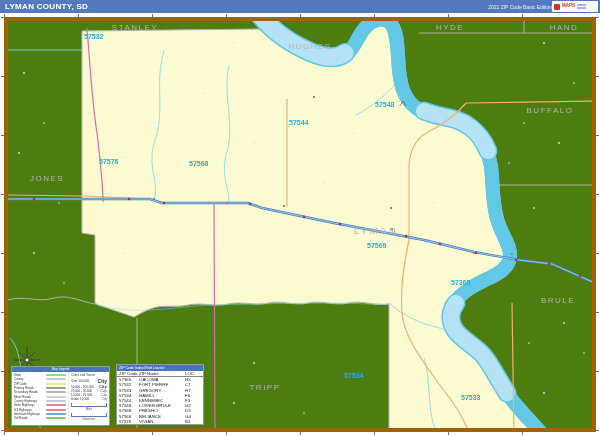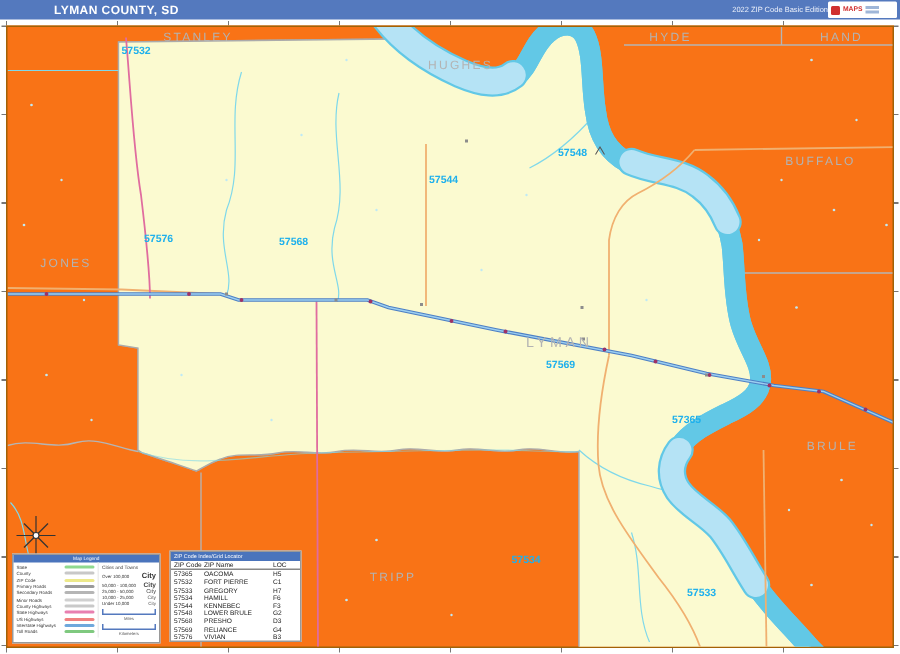--- a/index.html
+++ b/index.html
@@ -1,29 +1,29 @@
 <!DOCTYPE html>
 <html><head>
 <meta charset="utf-8">
 <style>
   html,body{margin:0;padding:0;}
   body{width:600px;height:436px;background:#fff;font-family:"Liberation Sans",sans-serif;position:relative;overflow:hidden;}
 
   
   #titlebar{position:absolute;top:0;left:0;width:600px;height:13px;background:#5479BE;}
-  #titlebar .t{position:absolute;left:5px;top:2px;font-size:8px;font-weight:bold;color:#fff;letter-spacing:.3px;margin-left:31px;}
+  #titlebar .t{position:absolute;left:5px;top:2px;font-size:8px;font-weight:bold;color:#fff;letter-spacing:.3px;}
   #titlebar .e{position:absolute;right:48px;top:4px;font-size:5px;color:#eef2fb;}
   #logo{position:absolute;right:2px;top:1px;width:42px;height:11px;background:#fff;border-radius:1px;display:flex;align-items:center;padding:0 2px;gap:2px;}
   #logo .sq{width:6px;height:6px;background:#D03030;border-radius:1px;}
   #logo .brand{font-size:4.5px;font-weight:bold;color:#D03030;line-height:1;}
   #logo .bars{display:flex;flex-direction:column;gap:1px;}
   #logo .bars i{display:block;width:9px;height:2px;background:#9FB6D8;}
 
   
-  #map-area{position:absolute;top:17px;left:4px;right:4px;bottom:4px;border:1px solid #a16207;background:#f97316;overflow:hidden;}
+  #map-area{position:absolute;top:17px;left:4px;right:4px;bottom:4px;border:4px solid #a16207;background:#4d7c0f;overflow:hidden;}
   .ruler{position:absolute;background:repeating-linear-gradient(to right,#777 0 1px,transparent 1px 74px);}
   .ruler.v{background:repeating-linear-gradient(to bottom,#777 0 1px,transparent 1px 59px);}
   #rt{top:14px;left:4px;right:4px;height:3px;}
   #rb{bottom:1px;left:4px;right:4px;height:3px;}
   #rl{left:1px;top:17px;bottom:4px;width:3px;}
   #rr{right:1px;top:17px;bottom:4px;width:3px;}
 
   svg text{font-family:"Liberation Sans",sans-serif;}
   .clbl{font-size:8px;fill:#B3B3B3;letter-spacing:1.5px;text-anchor:middle;}
   .lyman{font-size:9.5px;letter-spacing:2.5px;}

